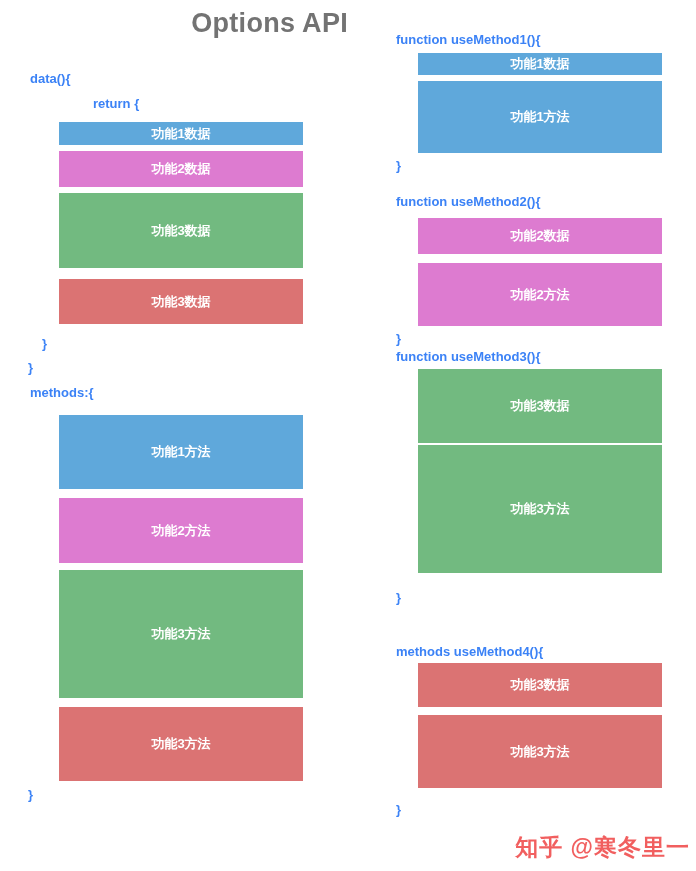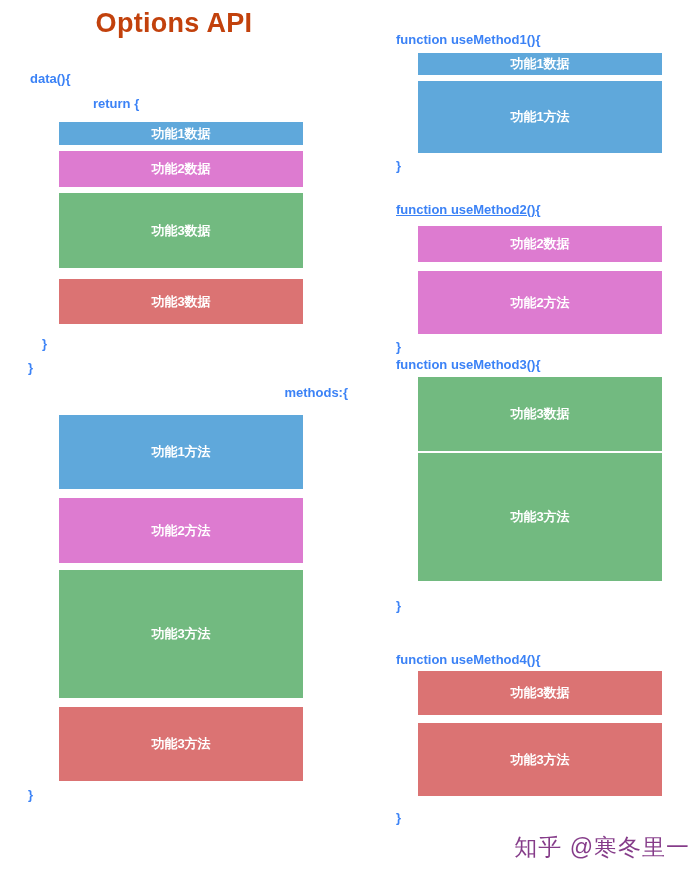--- a/index.html
+++ b/index.html
@@ -12,22 +12,22 @@
     overflow: hidden;
   }
   .col { position: absolute; top: 0; width: 348px; }
   .col-left  { left: 0; }
   .col-right { left: 348px; }
 
   .title {
     margin: 8px 0 0 0;
     font-size: 27px;
     font-weight: bold;
-    color: #c2410c;
-    text-align: center;
+    color: #737373;
+    text-align: right;
     letter-spacing: 0.3px;
   }
 
   .code {
     font-size: 13px;
     font-weight: bold;
     color: #3b82f6;
     line-height: 16px;
     white-space: pre;
   }
@@ -47,38 +47,38 @@
   .l-data-open    { margin: 32px 0 0 30px; }
   .l-return-open  { margin: 9px  0 0 45px; padding-left: 48px; }
   .stack-left     { margin-left: 59px; }
   .stack-data     { margin-top: 10px; }
   .stack-data .b1 { height: 23px; margin-bottom: 6px; }
   .stack-data .b2 { height: 36px; margin-bottom: 6px; }
   .stack-data .b3 { height: 75px; margin-bottom: 11px; }
   .stack-data .b4 { height: 45px; }
   .l-return-close   { margin: 12px 0 0 42px; }
   .l-data-close     { margin: 8px  0 0 28px; }
-  .l-methods-open   { margin: 9px  0 0 30px; text-align: right; }
+  .l-methods-open   { margin: 9px  0 0 30px; }
   .stack-methods    { margin-top: 14px; }
   .stack-methods .m1 { height: 74px;  margin-bottom: 9px; }
   .stack-methods .m2 { height: 65px;  margin-bottom: 7px; }
   .stack-methods .m3 { height: 128px; margin-bottom: 9px; }
   .stack-methods .m4 { height: 74px; }
   .l-methods-close  { margin: 6px 0 0 28px; }
 
   
   .r-fn    { margin-left: 48px; }
   .r-close { margin-left: 48px; }
   .r-stack { margin-left: 70px; }
   .fn1 { margin-top: 32px; }
   .g1  { margin-top: 5px; }
   .g1 .d { height: 22px; margin-bottom: 6px; }
   .g1 .m { height: 72px; }
   .c1  { margin-top: 5px; }
-  .fn2 { margin-top: 28px; text-decoration: underline; }
+  .fn2 { margin-top: 20px; }
   .g2  { margin-top: 8px; }
   .g2 .d { height: 36px; margin-bottom: 9px; }
   .g2 .m { height: 63px; }
   .c2  { margin-top: 5px; }
   .fn3 { margin-top: 2px; }
   .g3  { margin-top: 4px; }
   .g3 .d { height: 74px; margin-bottom: 2px; }
   .g3 .m { height: 128px; }
   .c3  { margin-top: 17px; }
   .fn4 { margin-top: 38px; }
@@ -145,22 +145,22 @@
     </div>
     <div class="code r-close c2">}</div>
 
     <div class="code r-fn fn3">function useMethod3(){</div>
     <div class="r-stack g3">
       <div class="block d" style="background-color: rgb(114, 186, 128);">功能3数据</div>
       <div class="block m" style="background-color: rgb(114, 186, 128);">功能3方法</div>
     </div>
     <div class="code r-close c3">}</div>
 
-    <div class="code r-fn fn4">function useMethod4(){</div>
+    <div class="code r-fn fn4">methods useMethod4(){</div>
     <div class="r-stack g4">
       <div class="block d" style="background-color: rgb(219, 115, 115);">功能3数据</div>
       <div class="block m" style="background-color: rgb(219, 115, 115);">功能3方法</div>
     </div>
     <div class="code r-close c4">}</div>
   </section>
 
-  <div class="watermark" style="color: #701a75;">知乎 @寒冬里一</div>
+  <div class="watermark" style="color: #ef4444; font-weight: bold;">知乎 @寒冬里一</div>
 </div>
 
 </body></html>

